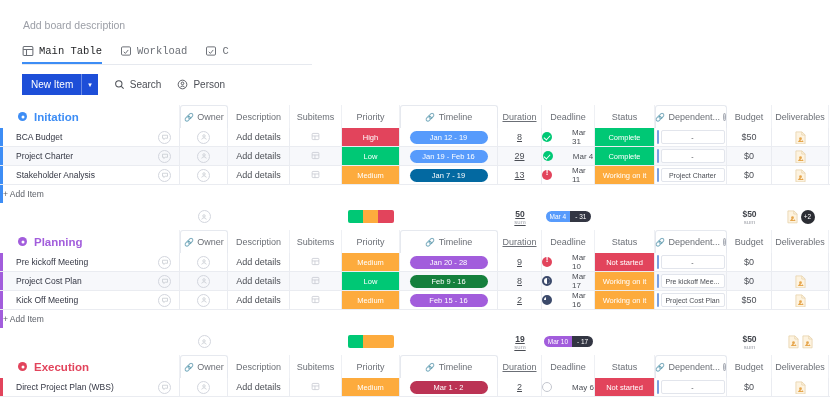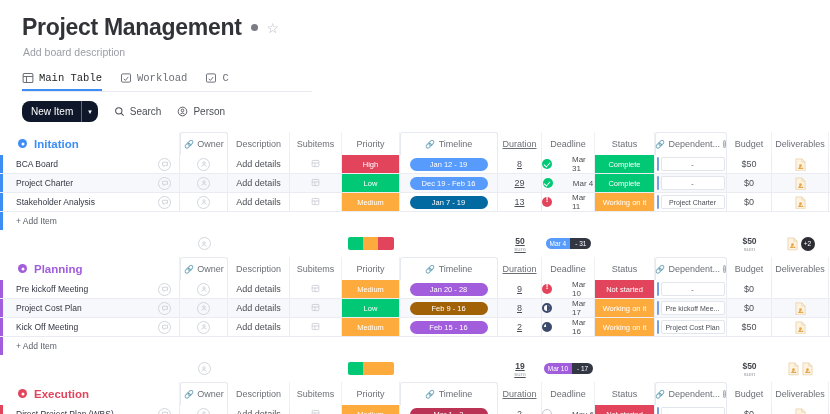--- a/index.html
+++ b/index.html
@@ -24,22 +24,22 @@
   .tabs { display: flex; align-items: flex-end; gap: 18px; margin: 9px 0 0 1px; height: 24px; }
   .tab { display: flex; align-items: center; gap: 5px; font-size: 10.5px; color: #6b6f76;
          padding-bottom: 5px; border-bottom: 2px solid transparent; cursor: pointer; font-family: Liberation Mono, monospace; }
   .tab.active { color: #1f2023; border-bottom-color: #3d8df5; }
   .tab-ico { width: 12px; height: 12px; color: #6b6f76; display:inline-flex; }
   .tab-ico svg { width: 12px; height: 12px; display:block; }
   .tabs-rule { height: 1px; background: #e6e9ef; width: 290px; margin-left: 22px; }
 
   
   .toolbar { display: flex; align-items: center; gap: 16px; margin: 9px 0 0 22px; }
-  .newitem { display: flex; align-items: center; background: #0f172a; color: #fff;
-             font-size: 10px; border-radius: 8px; height: 21px; overflow: hidden; cursor: pointer; }
+  .newitem { display: flex; align-items: center; background: #1d4ed8; color: #fff;
+             font-size: 10px; border-radius: 0; height: 21px; overflow: hidden; cursor: pointer; }
   .newitem .lbl { padding: 0 8px 0 9px; }
   .newitem .sep { width: 1px; height: 21px; background: rgba(255,255,255,.35); }
   .newitem .car { padding: 0 6px; font-size: 7px; }
   .tbtn { display: flex; align-items: center; gap: 5px; font-size: 10px; color: #4b4e55; cursor: pointer; }
   .tbtn svg { width: 11px; height: 11px; }
 
   
   .table-area { margin-top: 10px; position: relative; }
   .c-chat   { width: 30px; }
   .c-owner  { width: 48px; }
@@ -83,21 +83,21 @@
           padding: 2px 0; width: 78px; }
   .chip { width: 100%; height: 100%; display: flex; align-items: center; justify-content: center;
           color: #fff; font-size: 7.5px; }
   .dep-box { background: #fff; border: 1px solid #e2e5ec; border-radius: 2px;
              height: 14px; width: 64px; display: flex; align-items: center; justify-content: center;
              font-size: 7px; color: #4b4e55; overflow: hidden; white-space: nowrap; }
   .dep-cell { display: flex; align-items: center; gap: 2px; justify-content: center; }
   .dep-tick { width: 2px; height: 14px; background: #7b9fe0; border-radius: 1px; }
 
   .add-item { display: flex; align-items: center; height: 18px; font-size: 8.5px; color: #5b5f67;
-              padding-left: 13px; }
+              }
   .add-wrap { display: flex; }
 
   
   .sum-row { display: flex; align-items: stretch; height: 27px; background: #fff; }
   .sum-cell { display: flex; flex-direction: column; align-items: center; }
   .sum-val { font-size: 8.5px; color: #42454c; font-weight: 600; }
   .sum-lbl { font-size: 6px; color: #9b9ea6; }
   .prio-bar { display: flex; height: 13px; width: 46px; border-radius: 2px; overflow: hidden; }
   .date-pill { display: flex; border-radius: 9px; overflow: hidden; font-size: 6.5px; color: #fff; }
   .date-pill .a { padding: 2px 4px; }
@@ -125,25 +125,20 @@
   .dead-ico.half3::after { content:""; position:absolute; left:0; top:0; width:38%; height:50%; background:#fff; }
   .dead-ico.empty { background: #fff; border: 1.4px solid #c4c7cf; }
   .dead-txt { color: #4b4e55; }
 </style>
 </head>
 <body>
 
 <div class="board">
 
   <div class="board-header">
-    <div class="title-row">
-      <span class="board-title">Project Management</span>
-      <span class="title-dot"></span>
-      <span class="star-icon">☆</span>
-    </div>
     <div class="board-desc">Add board description</div>
   </div>
 
   <div class="tabs" style="margin-left:22px;">
     <div class="tab active">
       <span class="tab-ico">
         <svg viewBox="0 0 16 16" fill="none" stroke="currentColor" stroke-width="1.4">
           <rect x="1.5" y="2" width="13" height="12" rx="1.5"></rect>
             <path d="M1.5 6h13M6 6v8"></path>
         </svg>
@@ -237,21 +232,21 @@
         <span>Budget</span>
       </div>
       <div class="c-deliv col-head">
         <span>Deliverables</span>
       </div>
     </div>
 
     <div id="g0rows">
         <div class="item-row">
           <div class="row-bar" style="background:#3d8df5"></div>
-          <div class="item-name">BCA Board</div>
+          <div class="item-name">BCA Budget</div>
           <div class="cell c-chat">
             <span class="circ">
               <svg viewBox="0 0 16 16" fill="none" stroke="currentColor" stroke-width="1.4">
                 <path d="M3 4.5h10v6H8.5L5.5 13v-2.5H3z"></path>
               </svg>
             </span>
           </div>
           <div class="cell c-owner">
             <span class="circ">
               <svg viewBox="0 0 16 16" fill="none" stroke="currentColor" stroke-width="1.4">
@@ -319,21 +314,21 @@
           <div class="cell c-sub">
             <span style="color:#c7cad1"><svg viewBox="0 0 16 16" width="9" height="9" fill="none" stroke="currentColor" stroke-width="1.4">
                 <rect x="2" y="2.5" width="12" height="11" rx="1.5"></rect>
                 <path d="M2 7h12M7 7v6.5"></path>
               </svg></span>
           </div>
           <div class="cell c-prio" style="padding:0;background:#00c875">
             <span class="chip">Low</span>
           </div>
           <div class="cell c-time">
-            <span class="pill" style="background:#579bfc">Dec 19 - Feb 16</span>
+            <span class="pill" style="background:#579bfc">Jan 19 - Feb 16</span>
           </div>
           <div class="cell c-dur">29</div>
           <div class="cell c-dead">
             <span class="dead-cell">
               <span class="dead-ico done"></span>
               <span class="dead-txt">Mar 4</span>
             </span>
           </div>
           <div class="cell c-status" style="padding:0;background:#00c875">
             <span class="chip">Complete</span>
@@ -579,21 +574,21 @@
           <div class="cell c-sub">
             <span style="color:#c7cad1"><svg viewBox="0 0 16 16" width="9" height="9" fill="none" stroke="currentColor" stroke-width="1.4">
                 <rect x="2" y="2.5" width="12" height="11" rx="1.5"></rect>
                 <path d="M2 7h12M7 7v6.5"></path>
               </svg></span>
           </div>
           <div class="cell c-prio" style="padding:0;background:#00c875">
             <span class="chip">Low</span>
           </div>
           <div class="cell c-time">
-            <span class="pill" style="background:#a16207">Feb 9 - 16</span>
+            <span class="pill" style="background:#15803d">Feb 9 - 16</span>
           </div>
           <div class="cell c-dur">8</div>
           <div class="cell c-dead">
             <span class="dead-cell">
               <span class="dead-ico half"></span>
               <span class="dead-txt">Mar 17</span>
             </span>
           </div>
           <div class="cell c-status" style="padding:0;background:#fdab3d">
             <span class="chip">Working on it</span>

